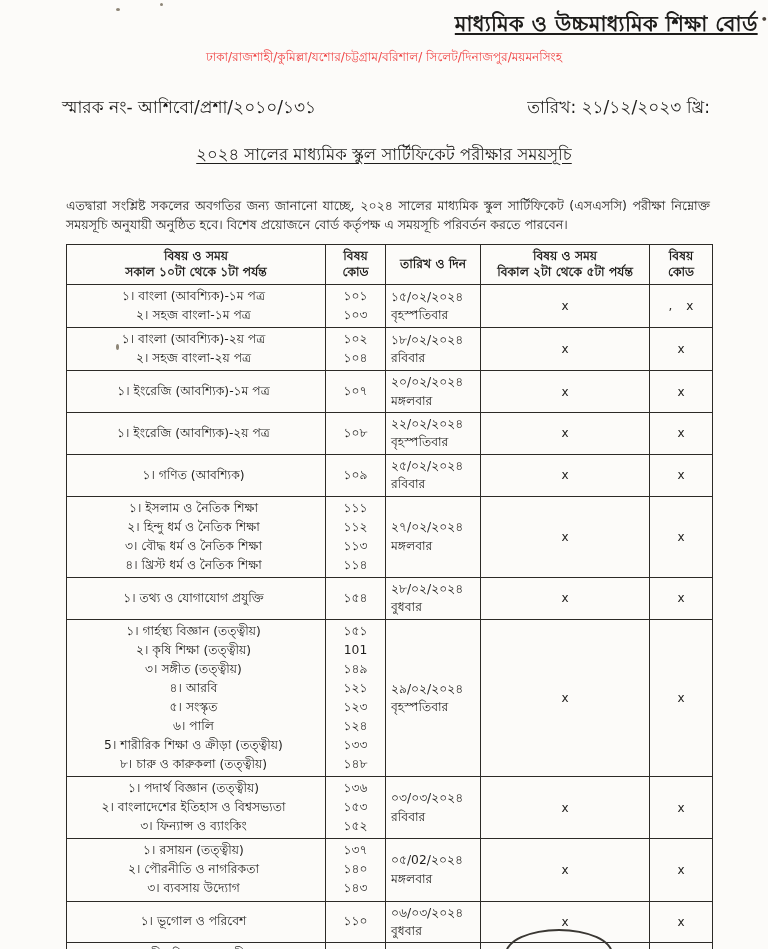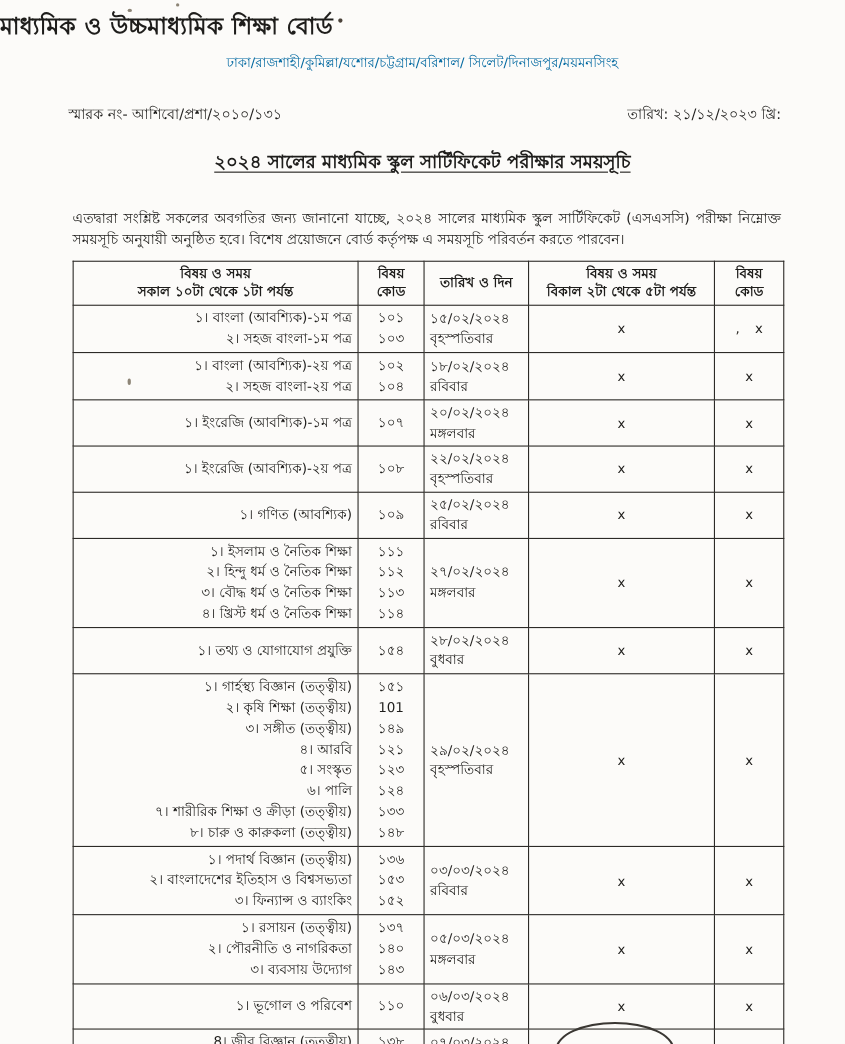--- a/index.html
+++ b/index.html
@@ -11,42 +11,43 @@
     position:relative;
   }
   .page{
     position:absolute;inset:0;
     background:#fcfbf9;
     overflow:hidden;
   }
   
   .board-name{
     margin:8px 0 0 0;
-    text-align:left;
+    text-align:right;
     font-size:21px;font-weight:bold;
     letter-spacing:.3px;
+    text-decoration:underline;
   }
   .board-dot{
     display:inline-block;
     font-size:11px;vertical-align:super;color:#4a423a;margin-left:3px;
   }
   .boards-line{
     text-align:center;
     font-size:12px;
-    margin-top:5px;color:#0369a1;
+    margin-top:5px;color:#ef4444;
   }
   .memo-row{
     display:flex;justify-content:space-between;
     margin:26px 58px 0 62px;
-    font-size:13px;
+    font-size:17px;
   }
   .doc-title{
     margin:20px 0 0 0;
     text-align:center;
-    font-size:16.5px;font-weight:bold;
+    font-size:16.5px;font-weight:normal;
     text-decoration:underline;
     text-underline-offset:3px;
   }
   .notice{
     margin:28px 58px 0 66px;
     font-size:12.6px;
     line-height:1.5;
     text-align:justify;
   }
   
@@ -62,21 +63,21 @@
     padding:2px 5px;
     vertical-align:middle;
   }
   .schedule th{
     font-weight:bold;
     text-align:center;
     line-height:1.35;
     padding:3px 2px;
   }
   .schedule td.subjects{
-    text-align:right;
+    text-align:center;
     line-height:1.55;
     padding-left:0;
   }
   .schedule td.codes{
     text-align:center;line-height:1.55;
   }
   .schedule td.datecell{
     line-height:1.5;
   }
   .schedule td.xcell{
@@ -258,21 +259,21 @@
           <td class="xcell">x</td>
         </tr>
         <tr>
           <td class="subjects">
             <div>১। গার্হস্থ্য বিজ্ঞান (তত্ত্বীয়)</div>
             <div>২। কৃষি শিক্ষা (তত্ত্বীয়)</div>
             <div>৩। সঙ্গীত (তত্ত্বীয়)</div>
             <div>৪। আরবি</div>
             <div>৫। সংস্কৃত</div>
             <div>৬। পালি</div>
-            <div>৭। শারীরিক শিক্ষা ও ক্রীড়া (তত্ত্বীয়)</div>
+            <div>5। শারীরিক শিক্ষা ও ক্রীড়া (তত্ত্বীয়)</div>
             <div>৮। চারু ও কারুকলা (তত্ত্বীয়)</div>
           </td>
           <td class="codes">
             <div>১৫১</div>
             <div>101</div>
             <div>১৪৯</div>
             <div>১২১</div>
             <div>১২৩</div>
             <div>১২৪</div>
             <div>১৩৩</div>
@@ -308,21 +309,21 @@
             <div>১। রসায়ন (তত্ত্বীয়)</div>
             <div>২। পৌরনীতি ও নাগরিকতা</div>
             <div>৩। ব্যবসায় উদ্যোগ</div>
           </td>
           <td class="codes">
             <div>১৩৭</div>
             <div>১৪০</div>
             <div>১৪৩</div>
           </td>
           <td class="datecell">
-            <div>০৫/০৩/২০২৪</div>
+            <div>০৫/02/২০২৪</div>
             <div>মঙ্গলবার</div>
           </td>
           <td class="xcell">x</td>
           <td class="xcell">x</td>
         </tr>
         <tr>
           <td class="subjects">
             <div>১। ভূগোল ও পরিবেশ</div>
           </td>
           <td class="codes">

